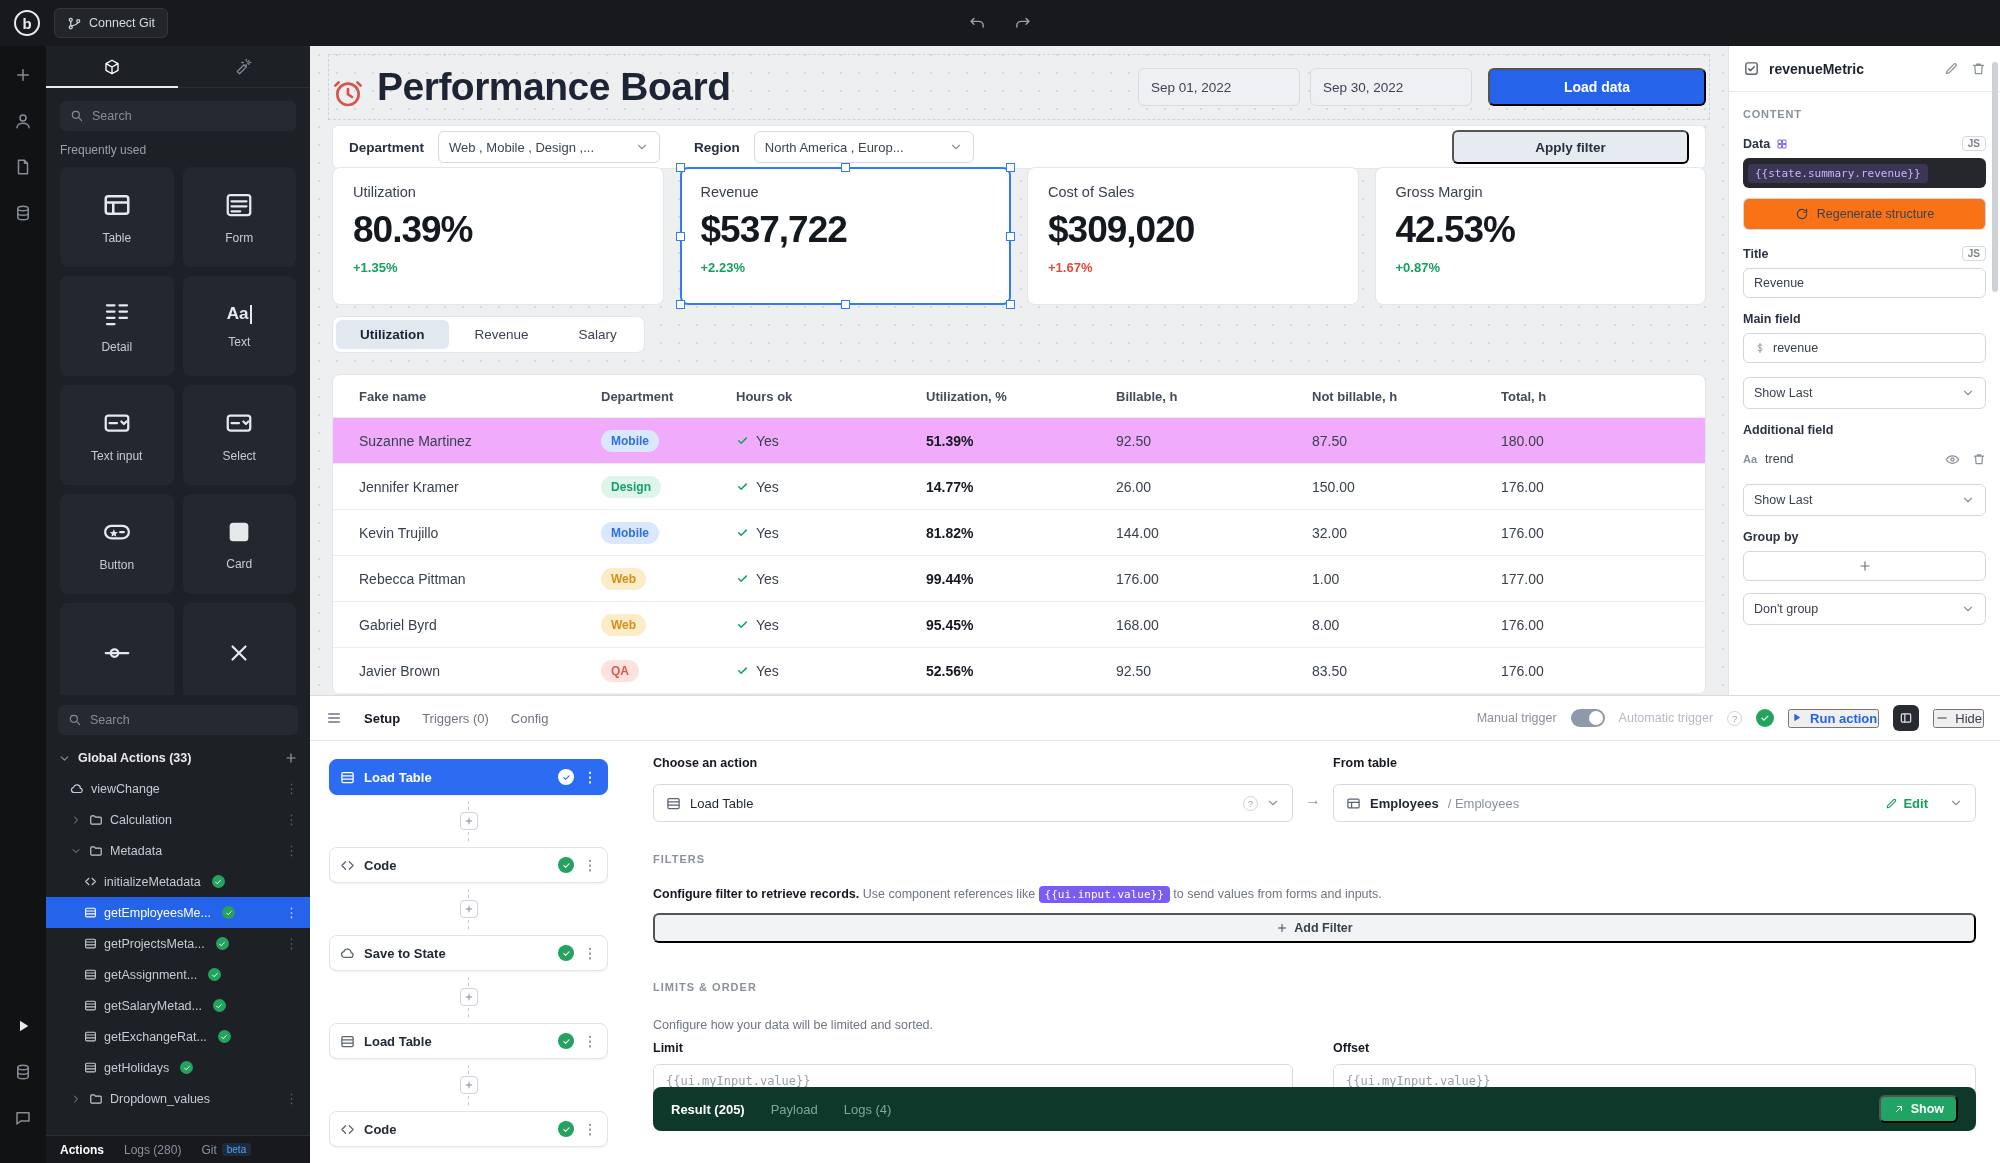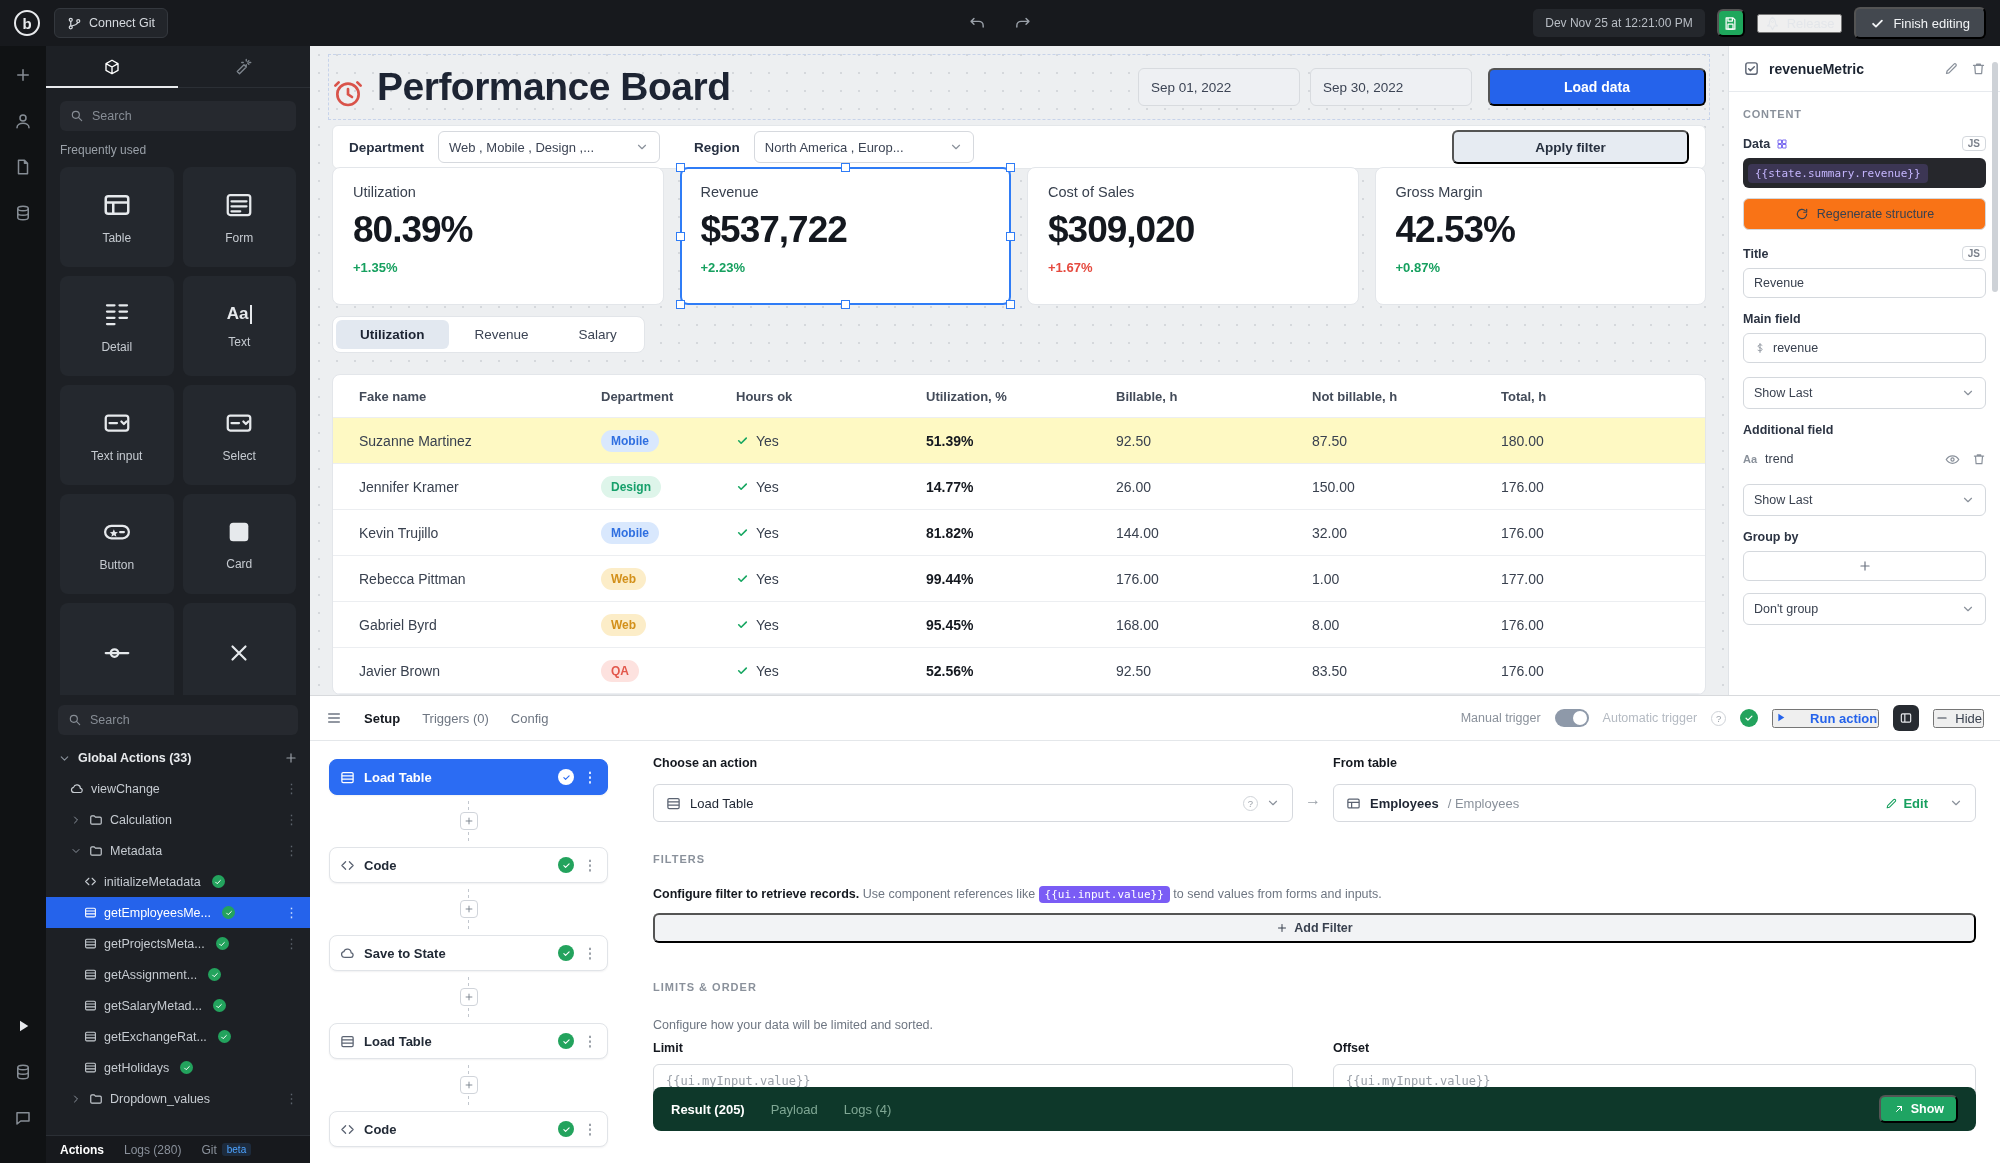--- a/index.html
+++ b/index.html
@@ -68,21 +68,21 @@
 .handle{position:absolute;width:9px;height:9px;background:#fff;border:1.5px solid #2f7cf6;z-index:2}
 .h-tl{left:-6px;top:-6px}.h-tc{left:calc(50% - 4px);top:-6px}.h-tr{right:-6px;top:-6px}
 .h-ml{left:-6px;top:calc(50% - 4px)}.h-mr{right:-6px;top:calc(50% - 4px)}
 .h-bl{left:-6px;bottom:-6px}.h-bc{left:calc(50% - 4px);bottom:-6px}.h-br{right:-6px;bottom:-6px}
 .view-tabs{position:absolute;left:22px;top:270px;height:37px;background:#fff;border:1px solid #e2e5e9;border-radius:8px;display:inline-flex;align-items:center;padding:3px;gap:2px}
 .vtab{height:29px;display:flex;align-items:center;padding:0 24px;font-size:13.5px;color:#3c4454;border-radius:6px}
 .vtab.active{background:#e2e8f0;font-weight:bold;color:#1d2433}
 .data-table{position:absolute;left:22px;top:328px;right:22px;height:321px;background:#fff;border:1px solid #e3e6ea;border-radius:8px;overflow:hidden}
 .tr{display:grid;grid-template-columns:242px 135px 190px 190px 196px 189px 1fr;align-items:center;height:46px;border-bottom:1px solid #eceef1;padding-left:26px;font-size:14px;color:#39414f}
 .tr.head{height:43px;font-size:13px;font-weight:bold;color:#434b59}
-.tr.hl{background:#fef9c3}
+.tr.hl{background:#f0abfc}
 .tr .util{font-weight:bold;color:#14181f}
 .badge{display:inline-flex;align-items:center;width:max-content;height:22px;padding:0 10px;border-radius:11px;font-size:12px;font-weight:bold}
 .badge[data-color="blue"]{background:#d9e8fd;color:#2f6fe0}
 .badge[data-color="green"]{background:#def5ea;color:#16a06b}
 .badge[data-color="orange"]{background:#fcedc8;color:#d3901a}
 .badge[data-color="red"]{background:#fde2df;color:#e2574b}
 .hours{display:flex;align-items:center;gap:7px}
 .hours .ck{color:#18a762}
 
 
@@ -130,21 +130,21 @@
 .amain{position:absolute;left:310px;top:695px;right:0;bottom:0;background:#fff;border-top:1px solid #d8dadd;z-index:2}
 .am-header{height:45px;border-bottom:1px solid #e4e7ea;display:flex;align-items:center;gap:22px;padding:0 16px;font-size:13px}
 .am-tab{color:#6e7682}
 .am-tab.active{color:#14181f;font-weight:bold}
 .am-right{margin-left:auto;display:flex;align-items:center;gap:14px;color:#8a919b;font-size:12.5px}
 .toggle{width:34px;height:18px;border-radius:9px;background:#8e99a9;position:relative}
 .toggle:after{content:"";position:absolute;right:2px;top:2px;width:14px;height:14px;border-radius:50%;background:#fff}
 .dim{color:#b4bac2}
 .qmark{width:15px;height:15px;border:1px solid #cfd3d8;border-radius:50%;display:inline-flex;align-items:center;justify-content:center;font-size:9.5px;color:#9aa0a8}
 .ok-badge{width:18px;height:18px;border-radius:50%;background:#23a35d;color:#fff;display:flex;align-items:center;justify-content:center}
-.run-btn{display:flex;align-items:flex-start;gap:23px;color:#2563eb;font-weight:bold;font-size:13px}
+.run-btn{display:flex;align-items:flex-start;gap:7px;color:#2563eb;font-weight:bold;font-size:13px}
 .panel-btn{width:26px;height:26px;border-radius:6px;background:#272b31;color:#e8eaed;display:flex;align-items:center;justify-content:center}
 .hide-btn{display:flex;align-items:center;gap:6px;color:#39414f;font-size:13px}
 .flow{position:absolute;left:19px;top:63px;width:279px;display:flex;flex-direction:column}
 .fcard{height:36px;background:#fff;border:1px solid #e1e4e8;border-radius:8px;box-shadow:0 1px 2px rgba(20,24,31,.06);display:flex;align-items:center;gap:9px;padding:0 10px;font-size:13px;font-weight:bold;color:#222a36}
 .fcard .wck{width:16px;height:16px;border-radius:50%;margin-left:auto;display:flex;align-items:center;justify-content:center}
 .gck{background:#23a35d;color:#fff}
 .fcard .kebab{color:#9aa0a8;font-size:14px}
 .fcard.sel{background:#2b6cf3;border-color:#2b6cf3;color:#fff}
 .fcard.sel .wck{background:#fff;color:#2b6cf3}
 .fcard.sel .kebab{color:#dbe7ff}
@@ -337,42 +337,20 @@
       <span>Connect Git</span>
     </button>
     <div class="history">
       <svg class="ic" width="17" height="17">
           <use href="#i-undo"></use>
         </svg>
       <svg class="ic" width="17" height="17">
           <use href="#i-redo"></use>
         </svg>
     </div>
-    <div class="tb-right">
-      <div class="env-badge">
-          <span>Dev Nov 25 at 12:21:00 PM</span>
-        </div>
-      <button class="save-btn">
-          <svg class="ic" width="15" height="15">
-            <use href="#i-floppy"></use>
-          </svg>
-        </button>
-      <button class="release-btn">
-        <svg class="ic" width="15" height="15">
-            <use href="#i-rocket"></use>
-          </svg>
-        <span>Release</span>
-      </button>
-      <button class="finish-btn">
-        <svg class="ic" width="15" height="15">
-            <use href="#i-check"></use>
-          </svg>
-        <span>Finish editing</span>
-      </button>
-    </div>
   </header>
 
   <nav class="rail">
     <div class="rail-btn">
         <svg class="ic" width="18" height="18">
           <use href="#i-plus"></use>
         </svg>
       </div>
     <div class="rail-btn">
         <svg class="ic" width="18" height="18">

